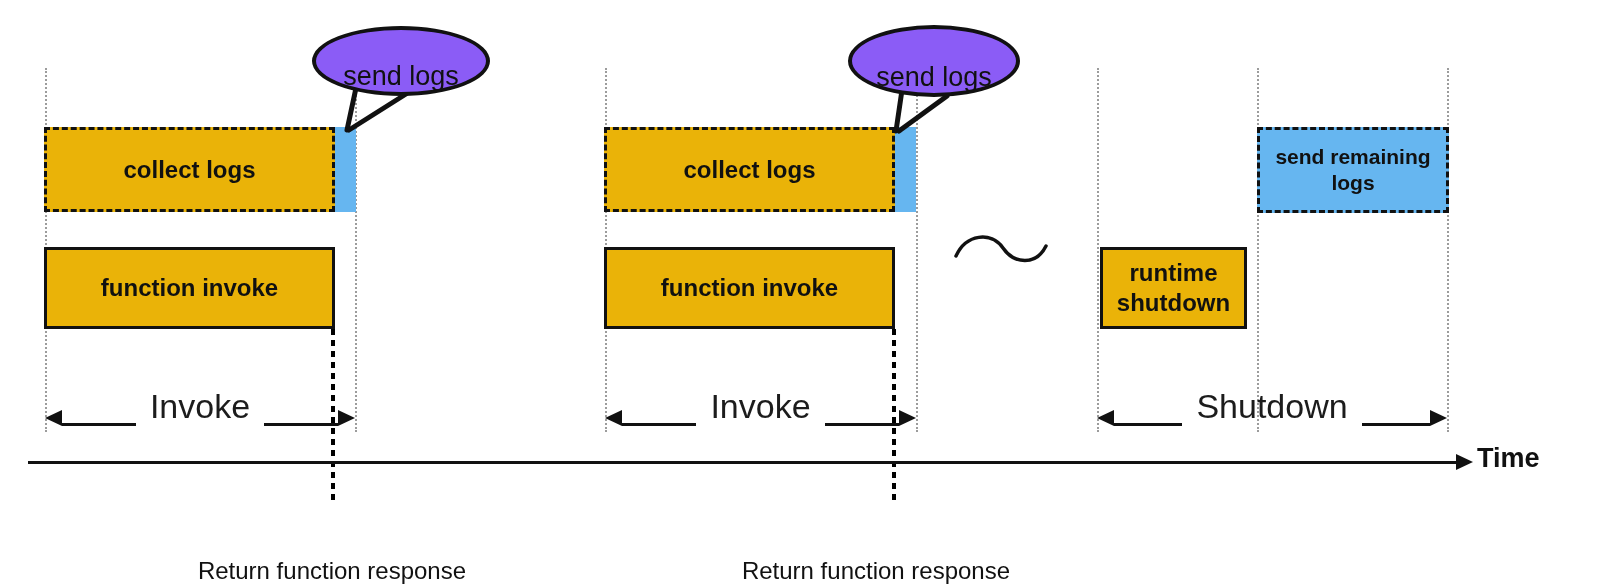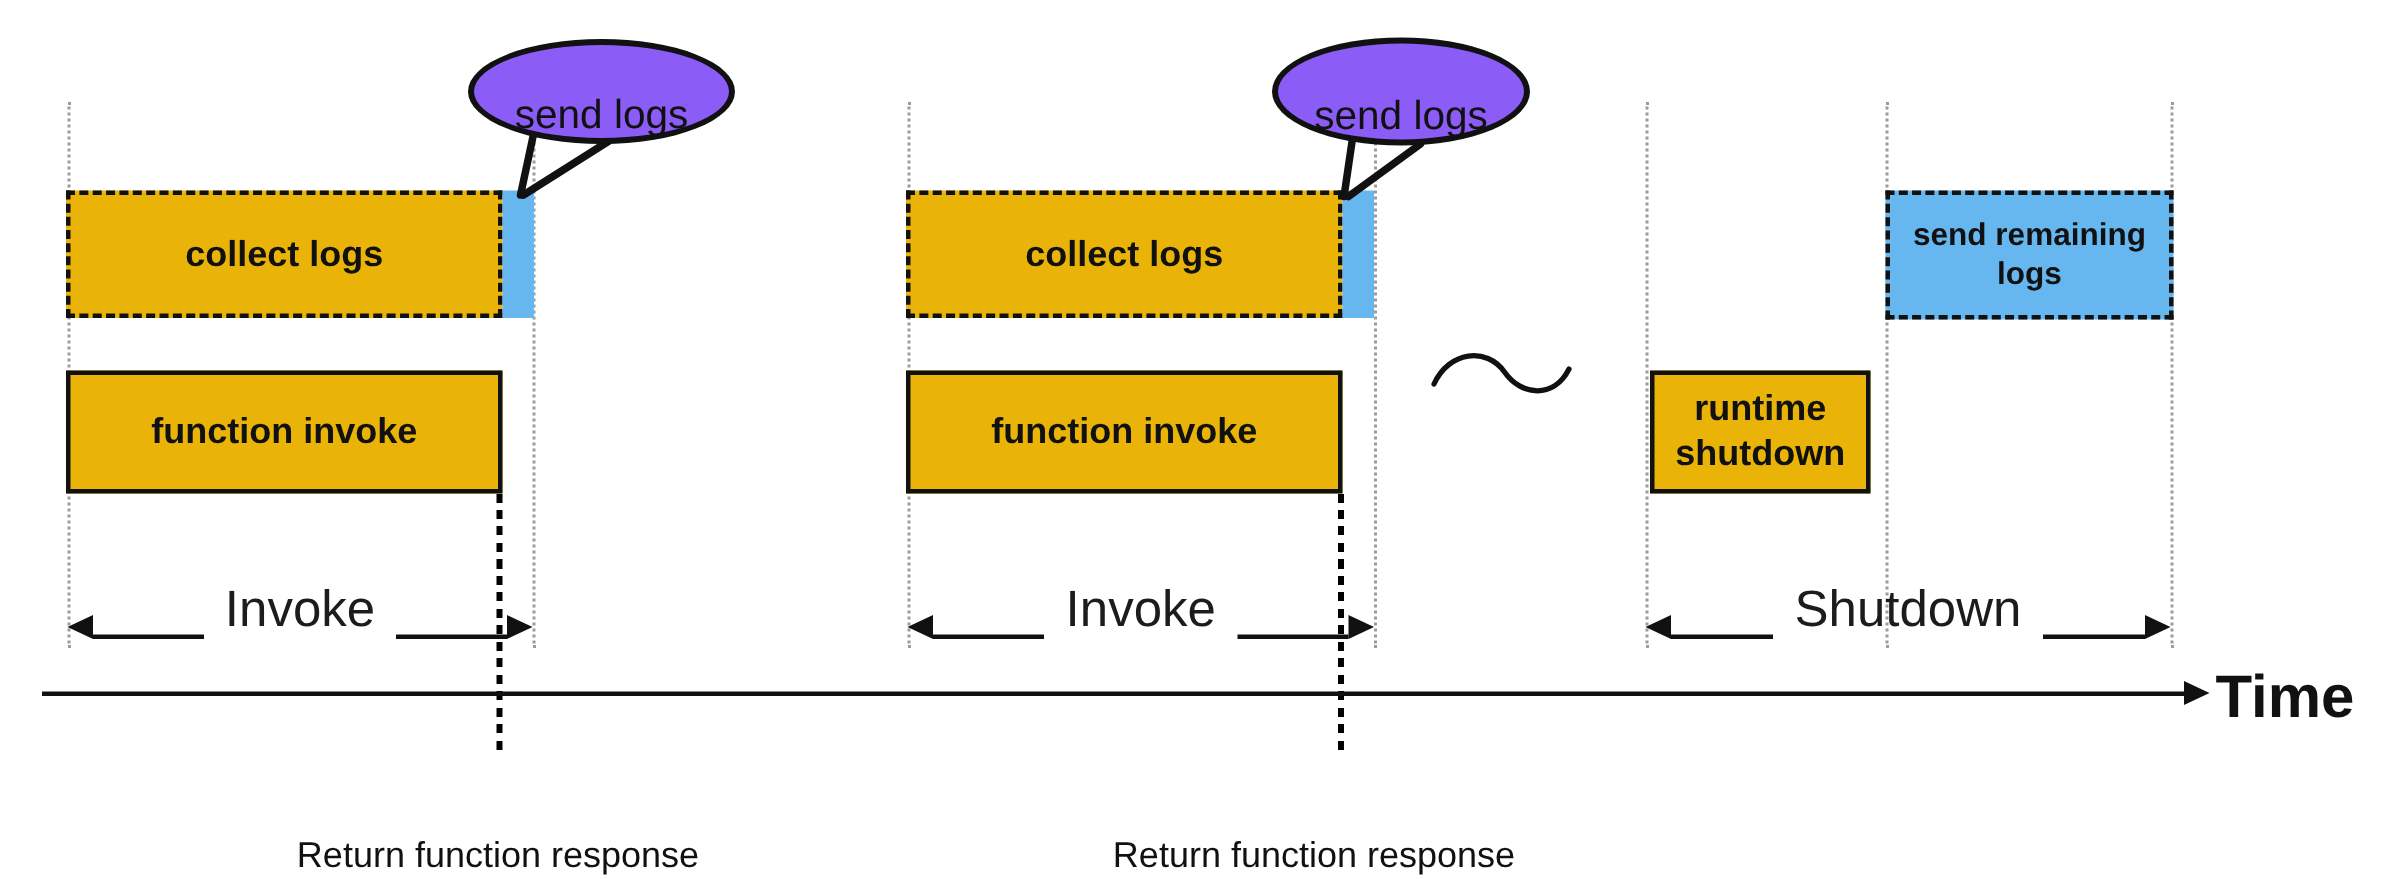--- a/index.html
+++ b/index.html
@@ -25,21 +25,21 @@
   }
   
   .span-arrow{position:absolute;top:384px;height:42px;display:flex;align-items:flex-end;}
   .span-arrow .seg{flex:1;height:3px;background:#111;}
   .ah-left{width:0;height:0;border-top:8px solid transparent;border-bottom:8px solid transparent;border-right:17px solid #111;}
   .ah-right{width:0;height:0;border-top:8px solid transparent;border-bottom:8px solid transparent;border-left:17px solid #111;}
   .span-arrow .lbl{padding:0 14px;font-size:34px;font-weight:400;color:#1c1c1c;white-space:nowrap;letter-spacing:0;}
   
   .time-line{position:absolute;left:28px;top:461px;width:1430px;height:3px;background:#111;}
   .time-head{position:absolute;left:1456px;top:454px;width:0;height:0;border-top:8px solid transparent;border-bottom:8px solid transparent;border-left:17px solid #111;}
-  .time-label{position:absolute;left:1477px;top:443px;font-size:40px;font-weight:bold;}
+  .time-label{position:absolute;left:1477px;top:443px;font-size:27px;font-weight:bold;}
   
   .return-label{position:absolute;top:521px;width:400px;text-align:center;font-size:24px;font-weight:normal;margin-top:36px;}
   
   .bubble{
     position:absolute;box-sizing:border-box;border:4px solid #111;border-radius:50%;background:#8b5cf6;
     display:flex;align-items:flex-end;justify-content:center;font-weight:normal;font-size:27px;z-index:4;
   }
   .overlay{position:absolute;left:0;top:0;z-index:3;pointer-events:none;}
 </style>
 </head>

